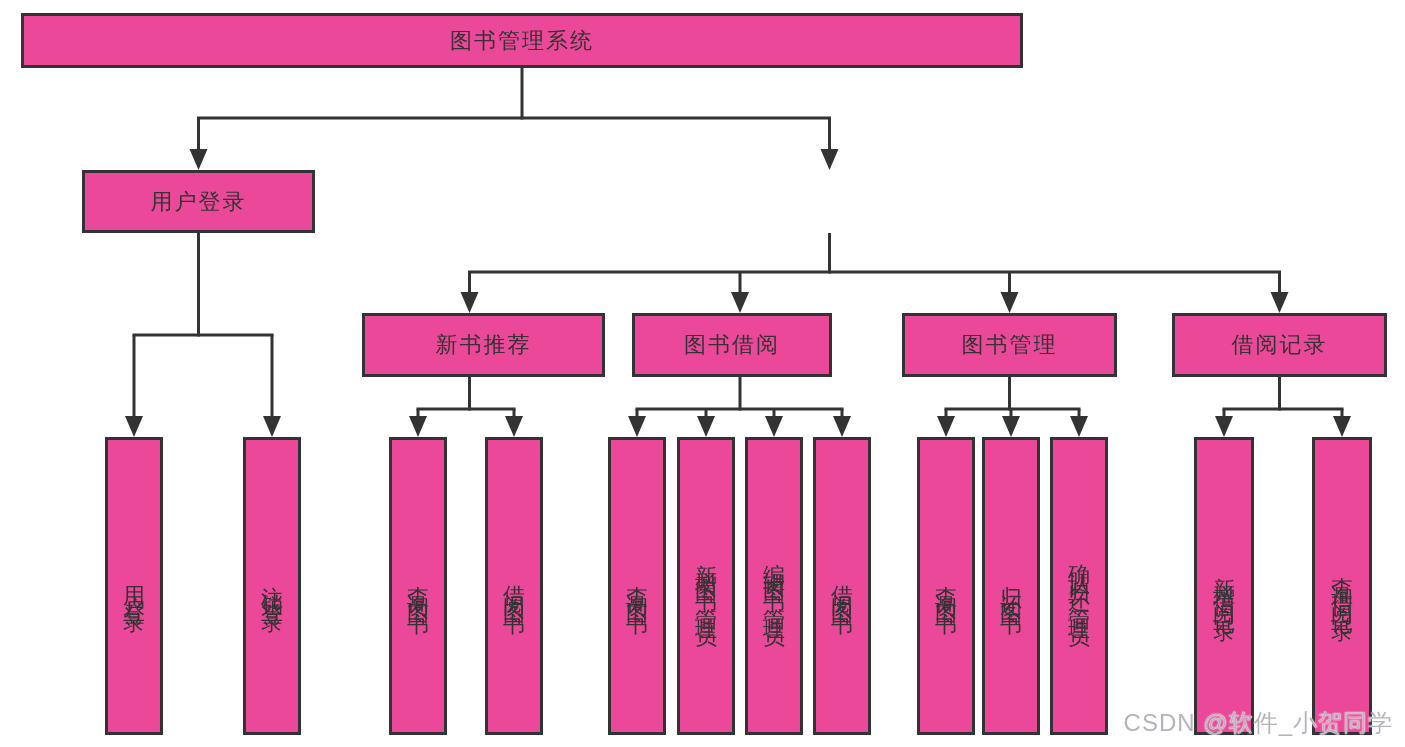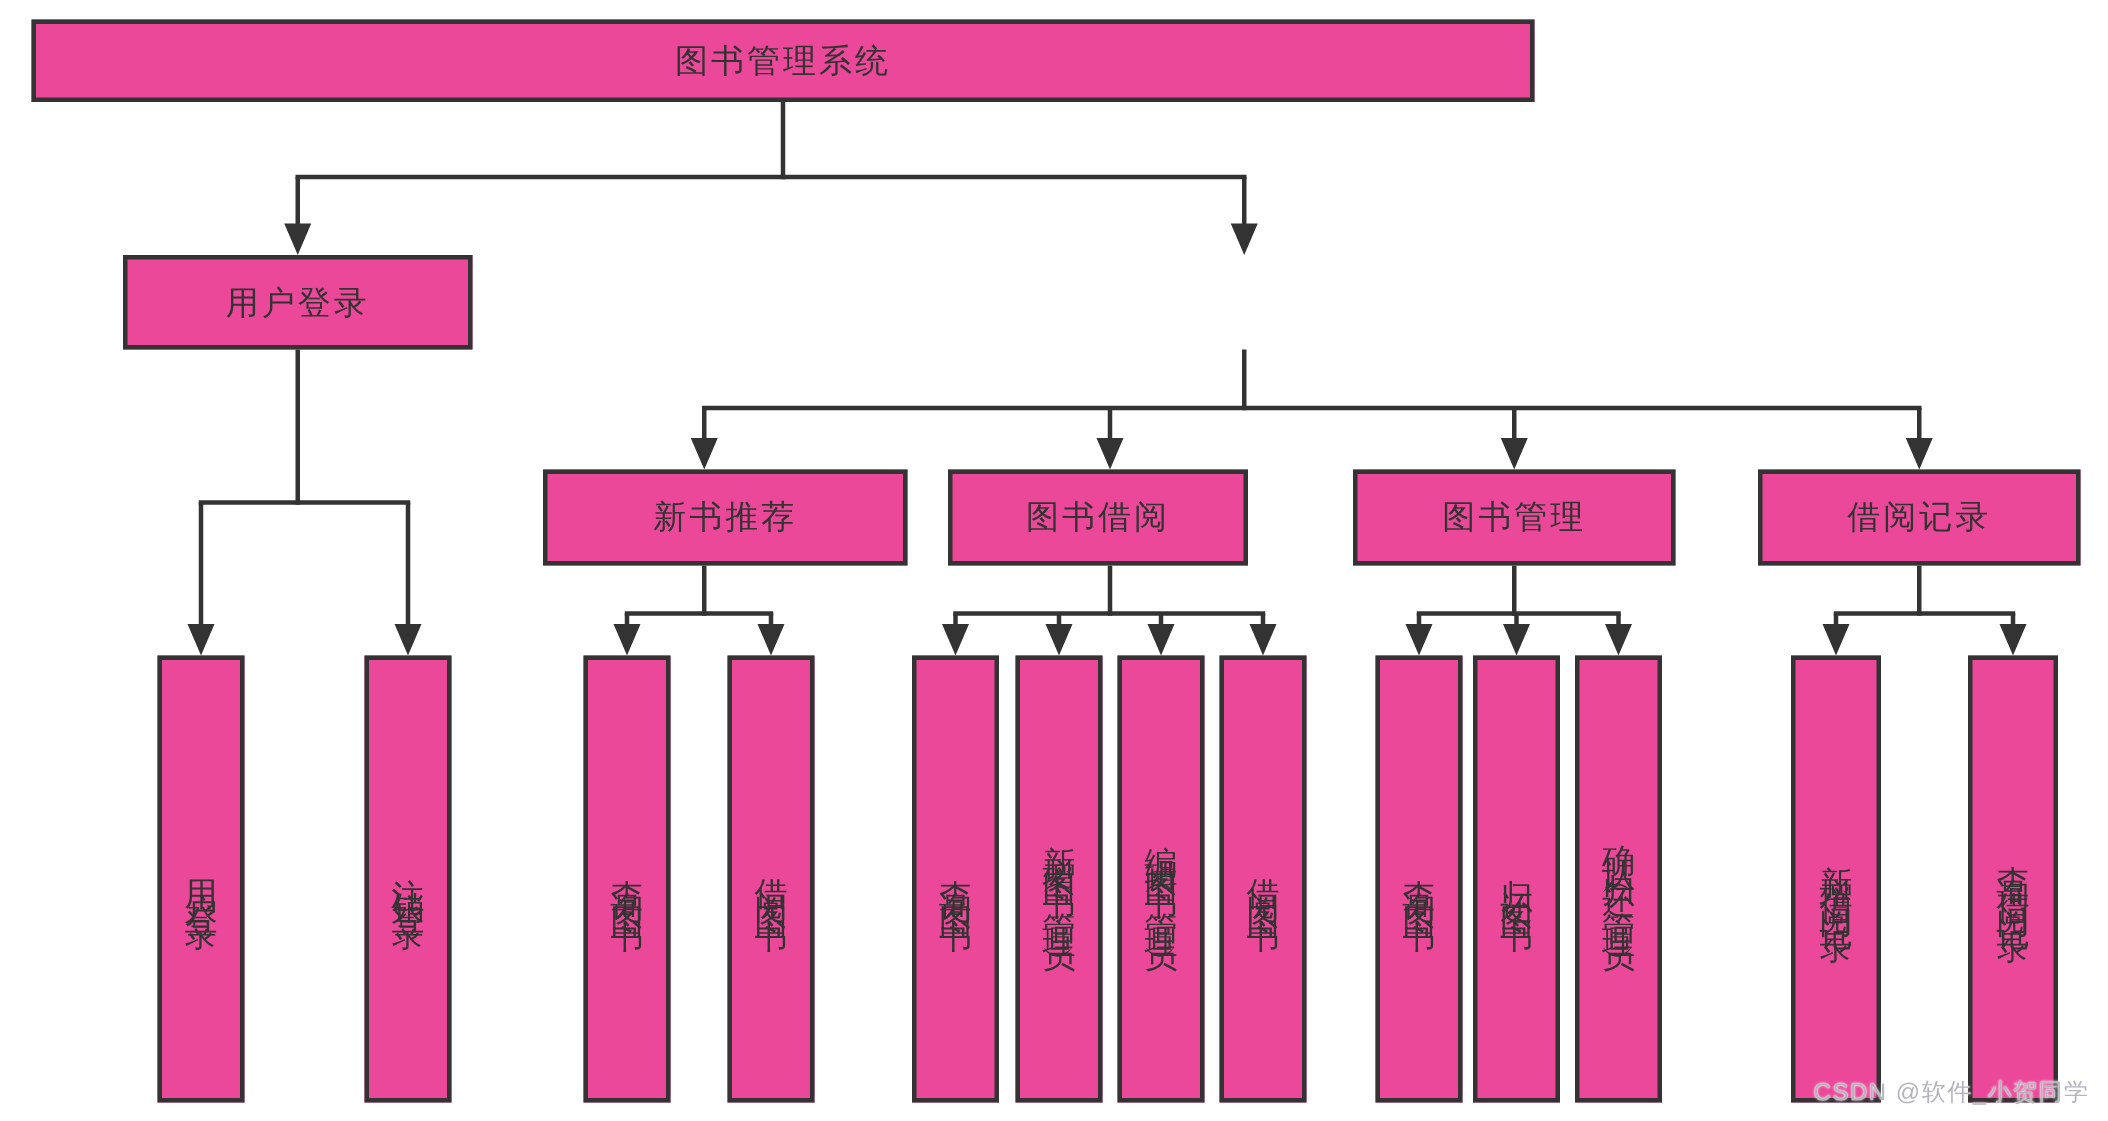--- a/index.html
+++ b/index.html
@@ -45,21 +45,21 @@
     left:0;top:0;
     width:1405px;height:747px;
     pointer-events:none;
   }
   svg.connectors line{stroke:var(--line);stroke-width:3;}
   svg.connectors polygon{fill:var(--line);stroke:none;}
   .watermark{
     position:absolute;
     right:12px;
     bottom:8px;
-    font-size:16px;
+    font-size:24px;
     letter-spacing:1px;
     color:var(--wm);
     text-shadow:0 0 2px #ffffff,0 0 1px #ffffff;
     white-space:nowrap;
     z-index:5;
   }
 </style>
 </head>
 <body>
 

